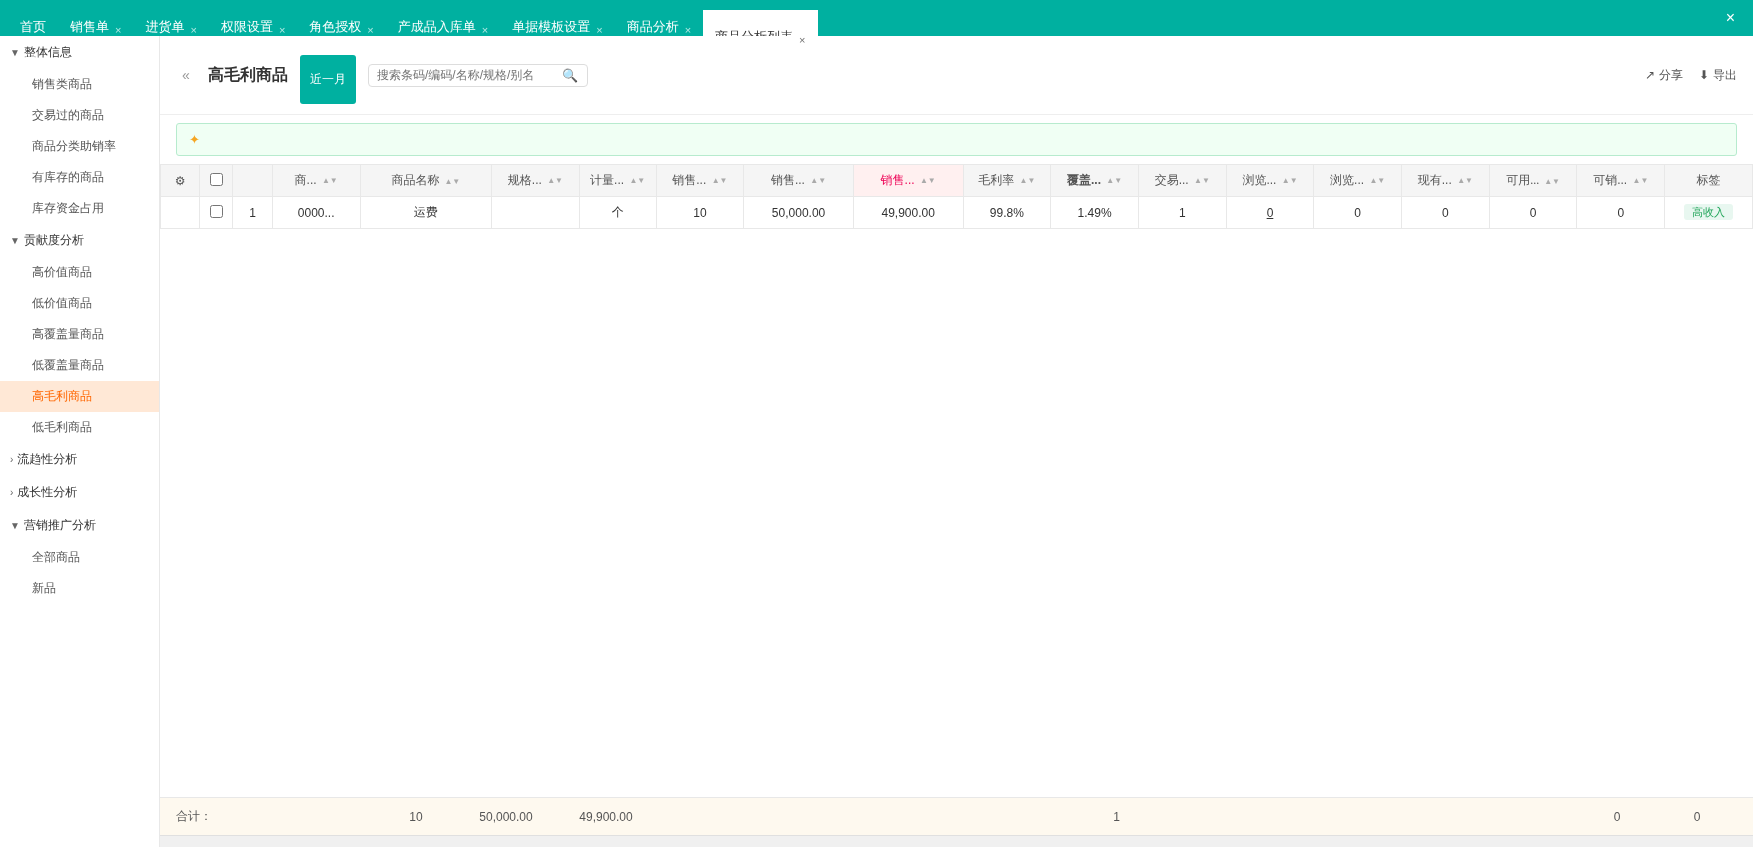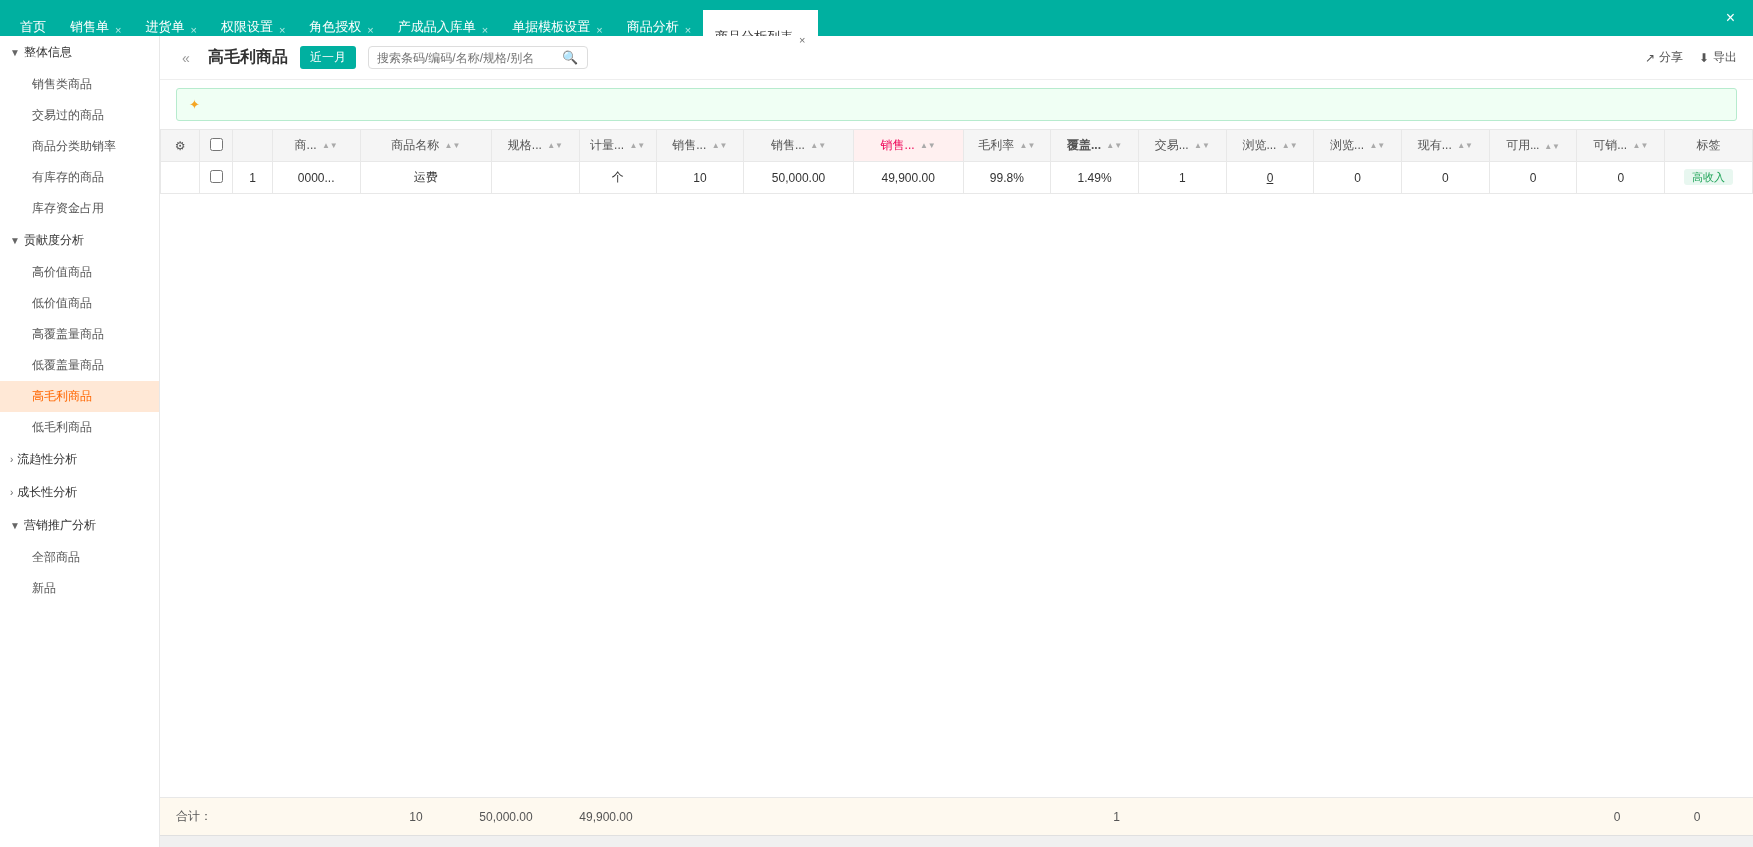--- a/index.html
+++ b/index.html
@@ -93,24 +93,25 @@
     }
     .page-title {
       font-size: 16px;
       font-weight: 600;
       color: #333;
     }
     .time-filter-btn {
       background: #00b0a0;
       color: #fff;
       border: none;
-      padding: 3px 10px;
+      padding: 16px 10px;
       border-radius: 3px;
       cursor: pointer;
       font-size: 12px;
+      margin-top: 9px;
     }
     .search-box {
       display: flex;
       align-items: center;
       border: 1px solid #ddd;
       border-radius: 4px;
       padding: 3px 8px;
       gap: 6px;
       width: 220px;
     }
@@ -365,21 +366,21 @@
       <table>
         <thead>
           <tr>
             <th style="width:36px;">⚙</th>
             <th style="width:30px;"><input type="checkbox" style=""></th>
             <th style="width:36px;"></th>
             <th style="width:80px;">
               <span>商...</span>
               <span class="col-sort">▲▼</span>
             </th>
-            <th style="width:120px;">
+            <th style="width:120px;font-family:Liberation Serif, serif;">
               <span>商品名称</span>
               <span class="col-sort">▲▼</span>
             </th>
             <th style="width:80px;">
               <span>规格...</span>
               <span class="col-sort">▲▼</span>
             </th>
             <th style="width:70px;">
               <span>计量...</span>
               <span class="col-sort">▲▼</span>

